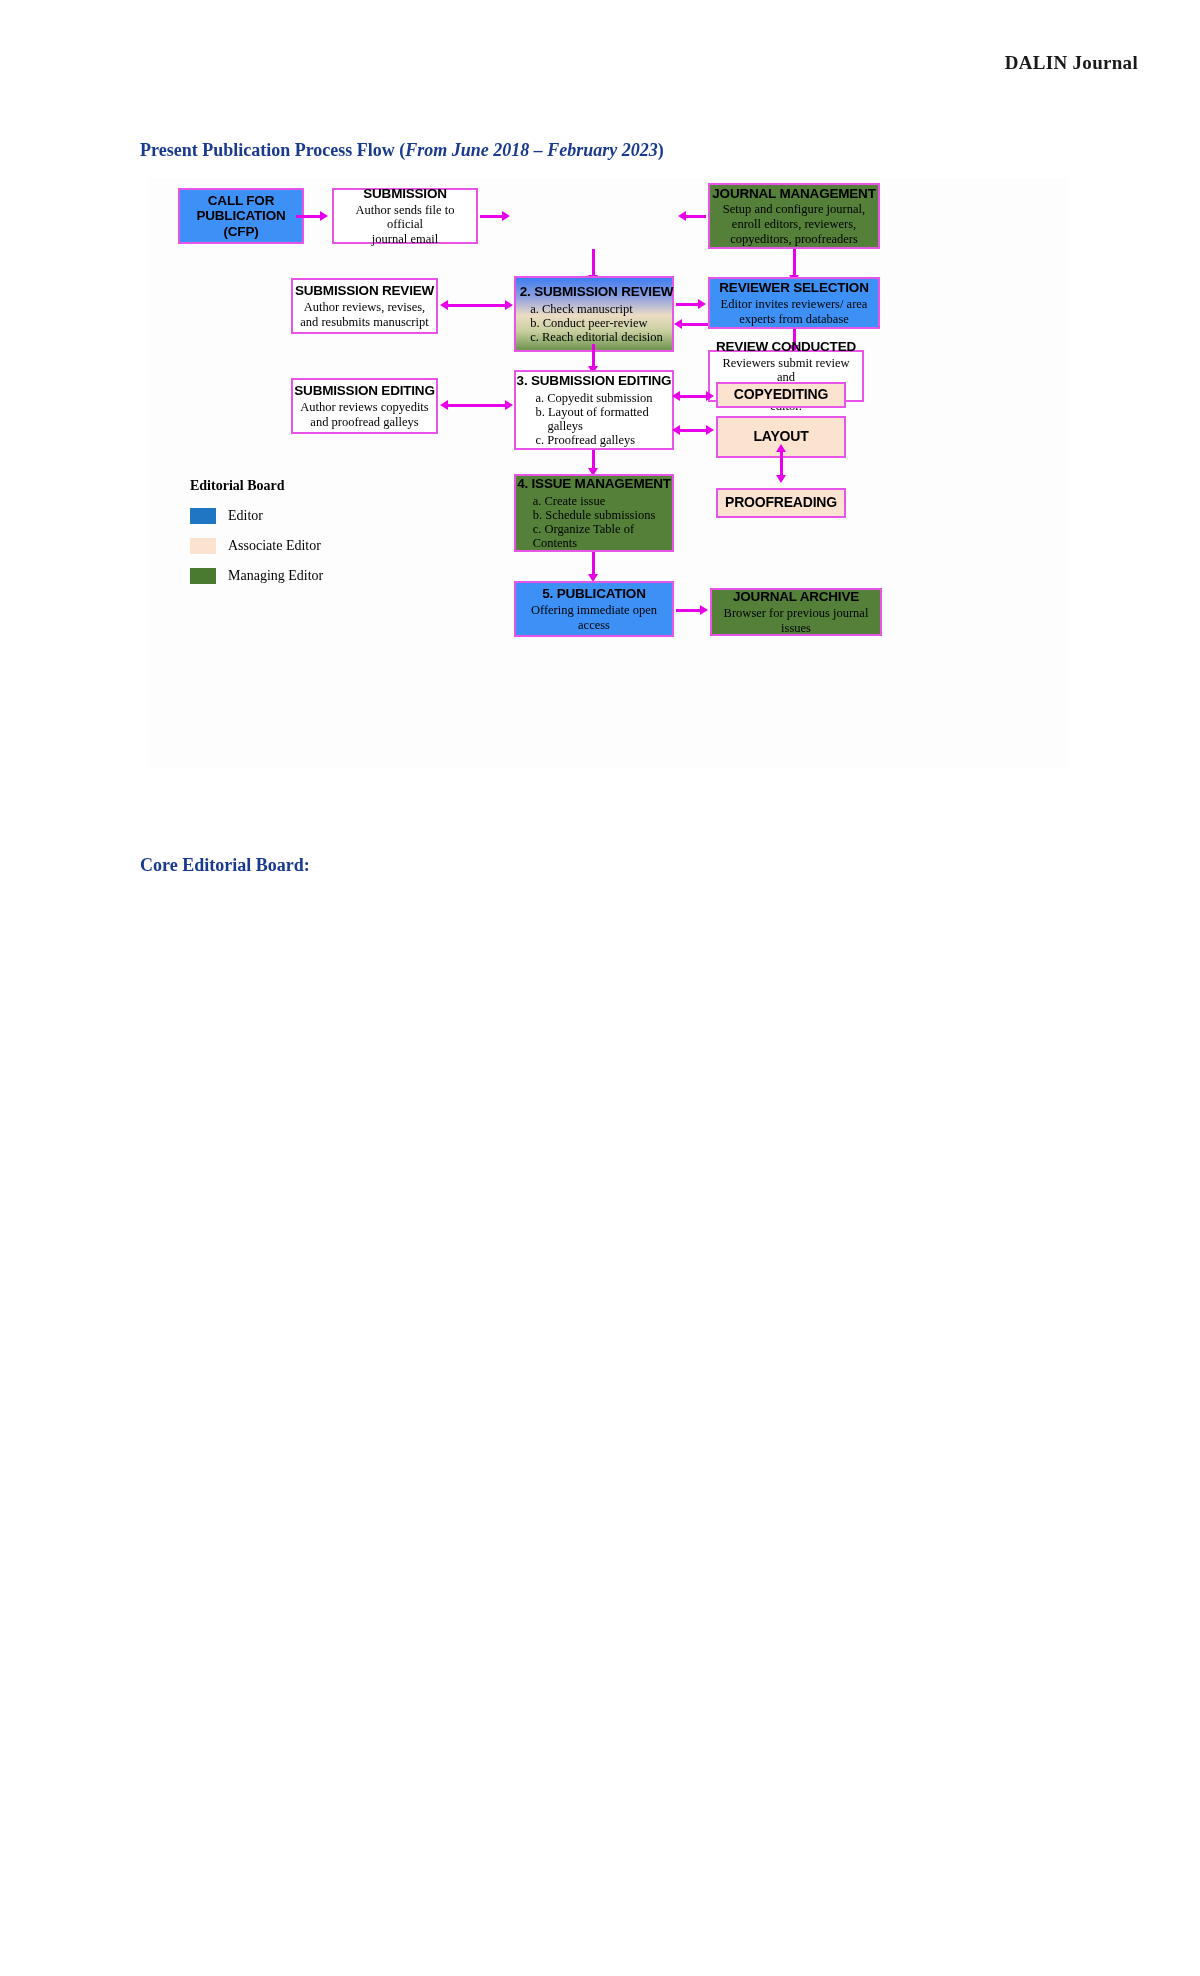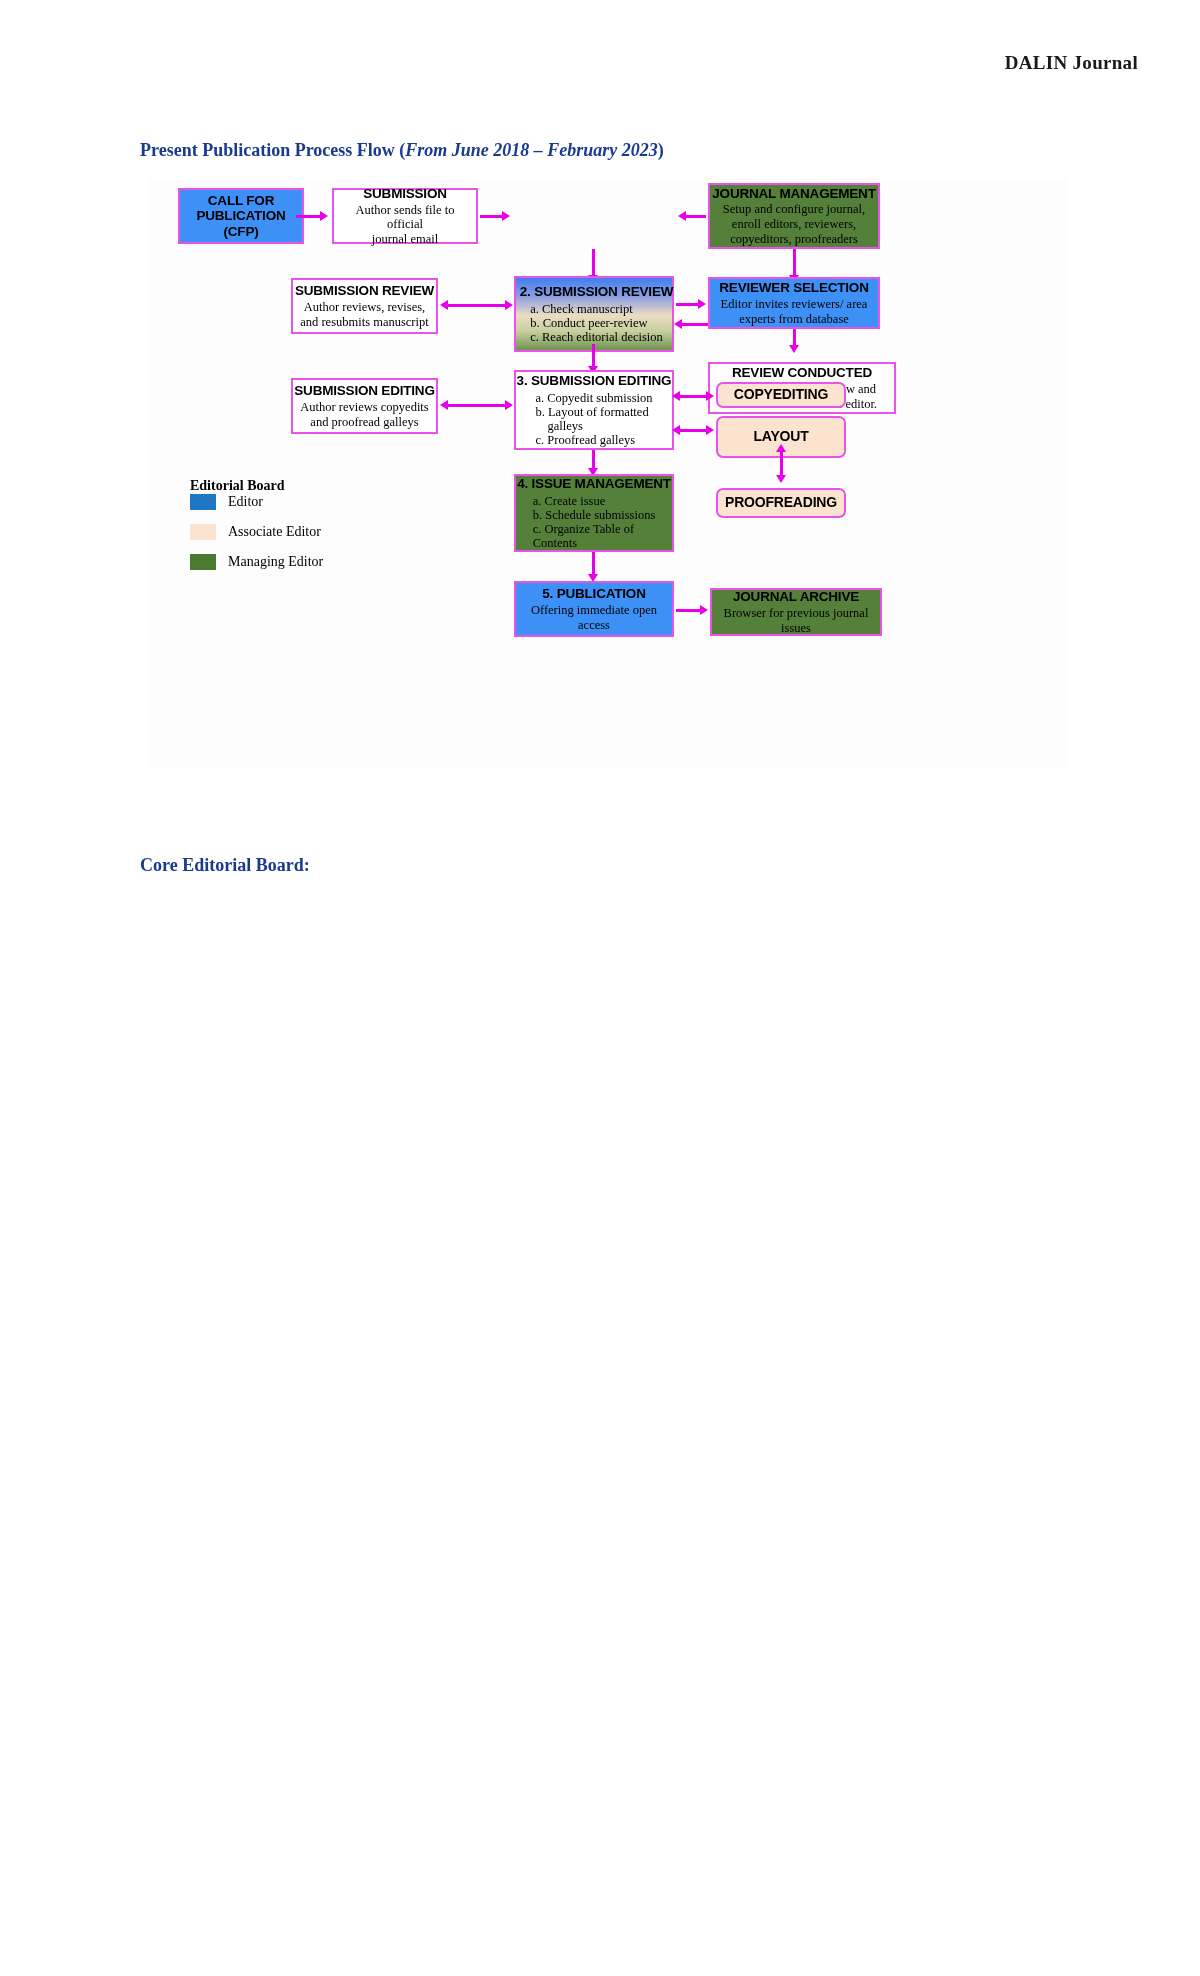--- a/index.html
+++ b/index.html
@@ -82,21 +82,21 @@
     text-align: left;
     font-family: "Liberation Serif", serif;
     font-size: 12.5px;
     margin-top: 2px;
   }
   .node .bd-left div { white-space: nowrap; }
 
   .blue  { background: #3d90f5; }
   .white { background: #ffffff; }
   .green { background: #55803a; }
-  .cream { background: #fbe3d0; border-radius: 7px; }
+  .cream { background: #fbe3d0; }
   .grad  { background: linear-gradient(180deg,#3f7ef0 0%, #8d9fe0 26%, #ecdcc4 52%, #c7cf9e 74%, #6f9350 100%); }
 
   .node.onelabel { justify-content: center; }
   .node.onelabel .hd { font-size: 14px; }
 
   
   .arrow {
     position: absolute;
     background: #e800e8;
   }
@@ -111,21 +111,21 @@
   .head.down  { border-left: 5px solid transparent; border-right: 5px solid transparent; border-top: 8px solid #e800e8; }
   .head.up    { border-left: 5px solid transparent; border-right: 5px solid transparent; border-bottom: 8px solid #e800e8; }
 
   
   #legend { position: absolute; left: 42px; top: 300px; }
   #legend .lg-title {
     font-family: "Liberation Serif", serif;
     font-weight: bold;
     font-size: 14px;
     color: #000;
-    margin-bottom: 0;
+    margin-bottom: 14px;
   }
   #legend .lg-row {
     display: flex;
     align-items: center;
     margin-bottom: 14px;
   }
   #legend .sw {
     width: 26px; height: 16px;
     margin-right: 12px;
     flex: 0 0 auto;
@@ -204,21 +204,21 @@
 
   <div class="node blue" style="left:560px; top:99px; width:172px; height:52px;">
     <div class="hd">REVIEWER SELECTION</div>
     <div class="bd">Editor invites reviewers/ area</div>
     <div class="bd">experts from database</div>
   </div>
 
   <div class="arrow v" style="left:645px; top:151px; height:18px;"></div>
   <div class="head down" style="left:641px; top:167px;"></div>
 
-  <div class="node white" style="left:560px; top:184px; width:188px; height:52px;">
+  <div class="node white" style="left:560px; top:172px; width:156px; height:52px;">
     <div class="hd">REVIEW CONDUCTED</div>
     <div class="bd">Reviewers submit review and</div>
     <div class="bd">recommendation to the editor.</div>
   </div>
 
   <div class="arrow h" style="left:532px; top:145px; width:28px;"></div>
   <div class="head left" style="left:526px; top:141px;"></div>
 
   <div class="arrow v" style="left:444px; top:166px; height:24px;"></div>
   <div class="head down" style="left:440px; top:188px;"></div>

